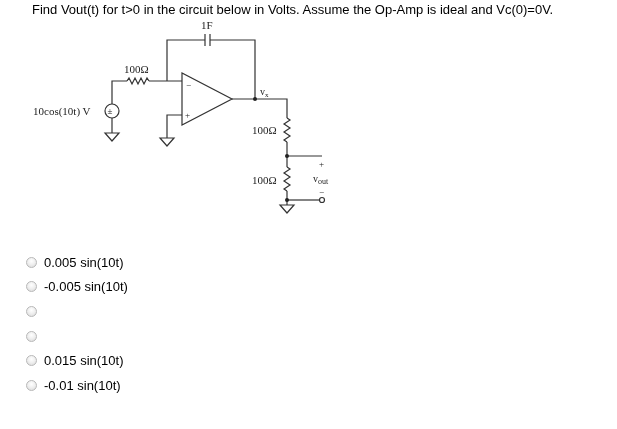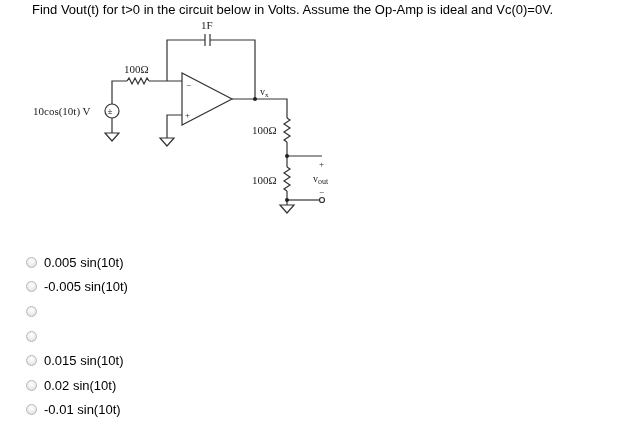--- a/index.html
+++ b/index.html
@@ -88,19 +88,15 @@
   </div>
   <div class="option">
     <span class="radio"></span>
   </div>
   <div class="option">
     <span class="radio"></span>
     <span class="opt-label">0.015 sin(10t)</span>
   </div>
   <div class="option">
     <span class="radio"></span>
-    <span class="opt-label">0.02 sin(10t)</span>
-  </div>
-  <div class="option">
-    <span class="radio"></span>
     <span class="opt-label">-0.01 sin(10t)</span>
   </div>
 </div>
 
 </body></html>

